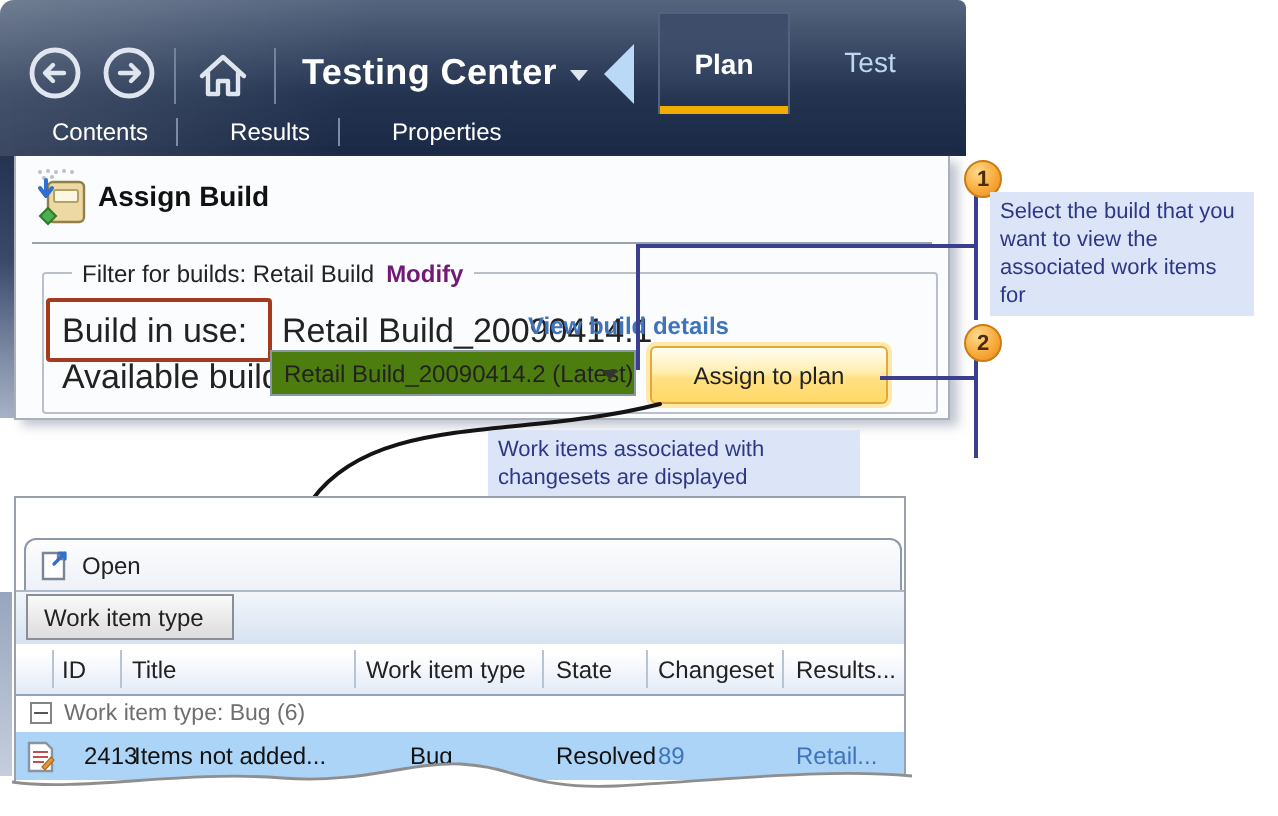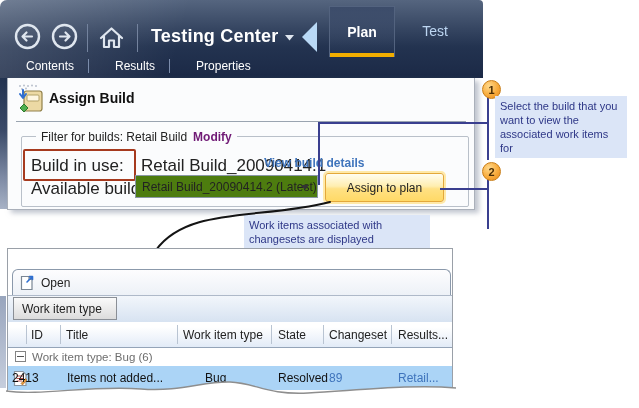--- a/index.html
+++ b/index.html
@@ -225,21 +225,21 @@
       <span id="collapse-glyph"></span>
       <span>Work item type: Bug (6)</span>
     </div>
 
     <div id="datarow" class="abs">
       <svg class="abs" style="left:5px;top:4px;" width="15" height="17" viewBox="0 0 15 17">
         <path d="M1.5 1.5 H10 L13 4.5 V15.5 H1.5 Z" fill="#fff" stroke="#8a94a0" stroke-width="1.2"></path>
         <path d="M3.5 6 H11 M3.5 8.5 H11 M3.5 11 H9" stroke="#c0504d" stroke-width="1" fill="none"></path>
         <path d="M8 13.5 L12.5 8.5 L14 10 L9.5 15 Z" fill="#e4953c" stroke="#a96a1e" stroke-width=".6"></path>
       </svg>
-      <span class="cell" style="left:4px;text-align:right;">2413</span>
+      <span class="cell" style="left:34px;text-align:right;">2413</span>
       <span class="cell" style="left:59px;">Items not added...</span>
       <span class="cell" style="left:175px;margin-left:22px;">Bug</span>
       <span class="cell" style="left:270px;">Resolved</span>
       <span class="cell bluelink" style="left:321px;">89</span>
       <span class="cell bluelink" style="left:390px;">Retail...</span>
     </div>
 
     <svg class="abs" style="left:-2px;top:128px;" width="450" height="30" viewBox="0 0 450 30">
       <path d="M0,30 L0,14 C35,19 85,8 135,12 C175,15 198,4 224,5 C250,6 260,18 302,16 C355,13 408,7 450,11 L450,30 Z" fill="#ffffff"></path>
       <path d="M0,14 C35,19 85,8 135,12 C175,15 198,4 224,5 C250,6 260,18 302,16 C355,13 408,7 450,11" fill="none" stroke="#8e8e8e" stroke-width="1.4"></path>

